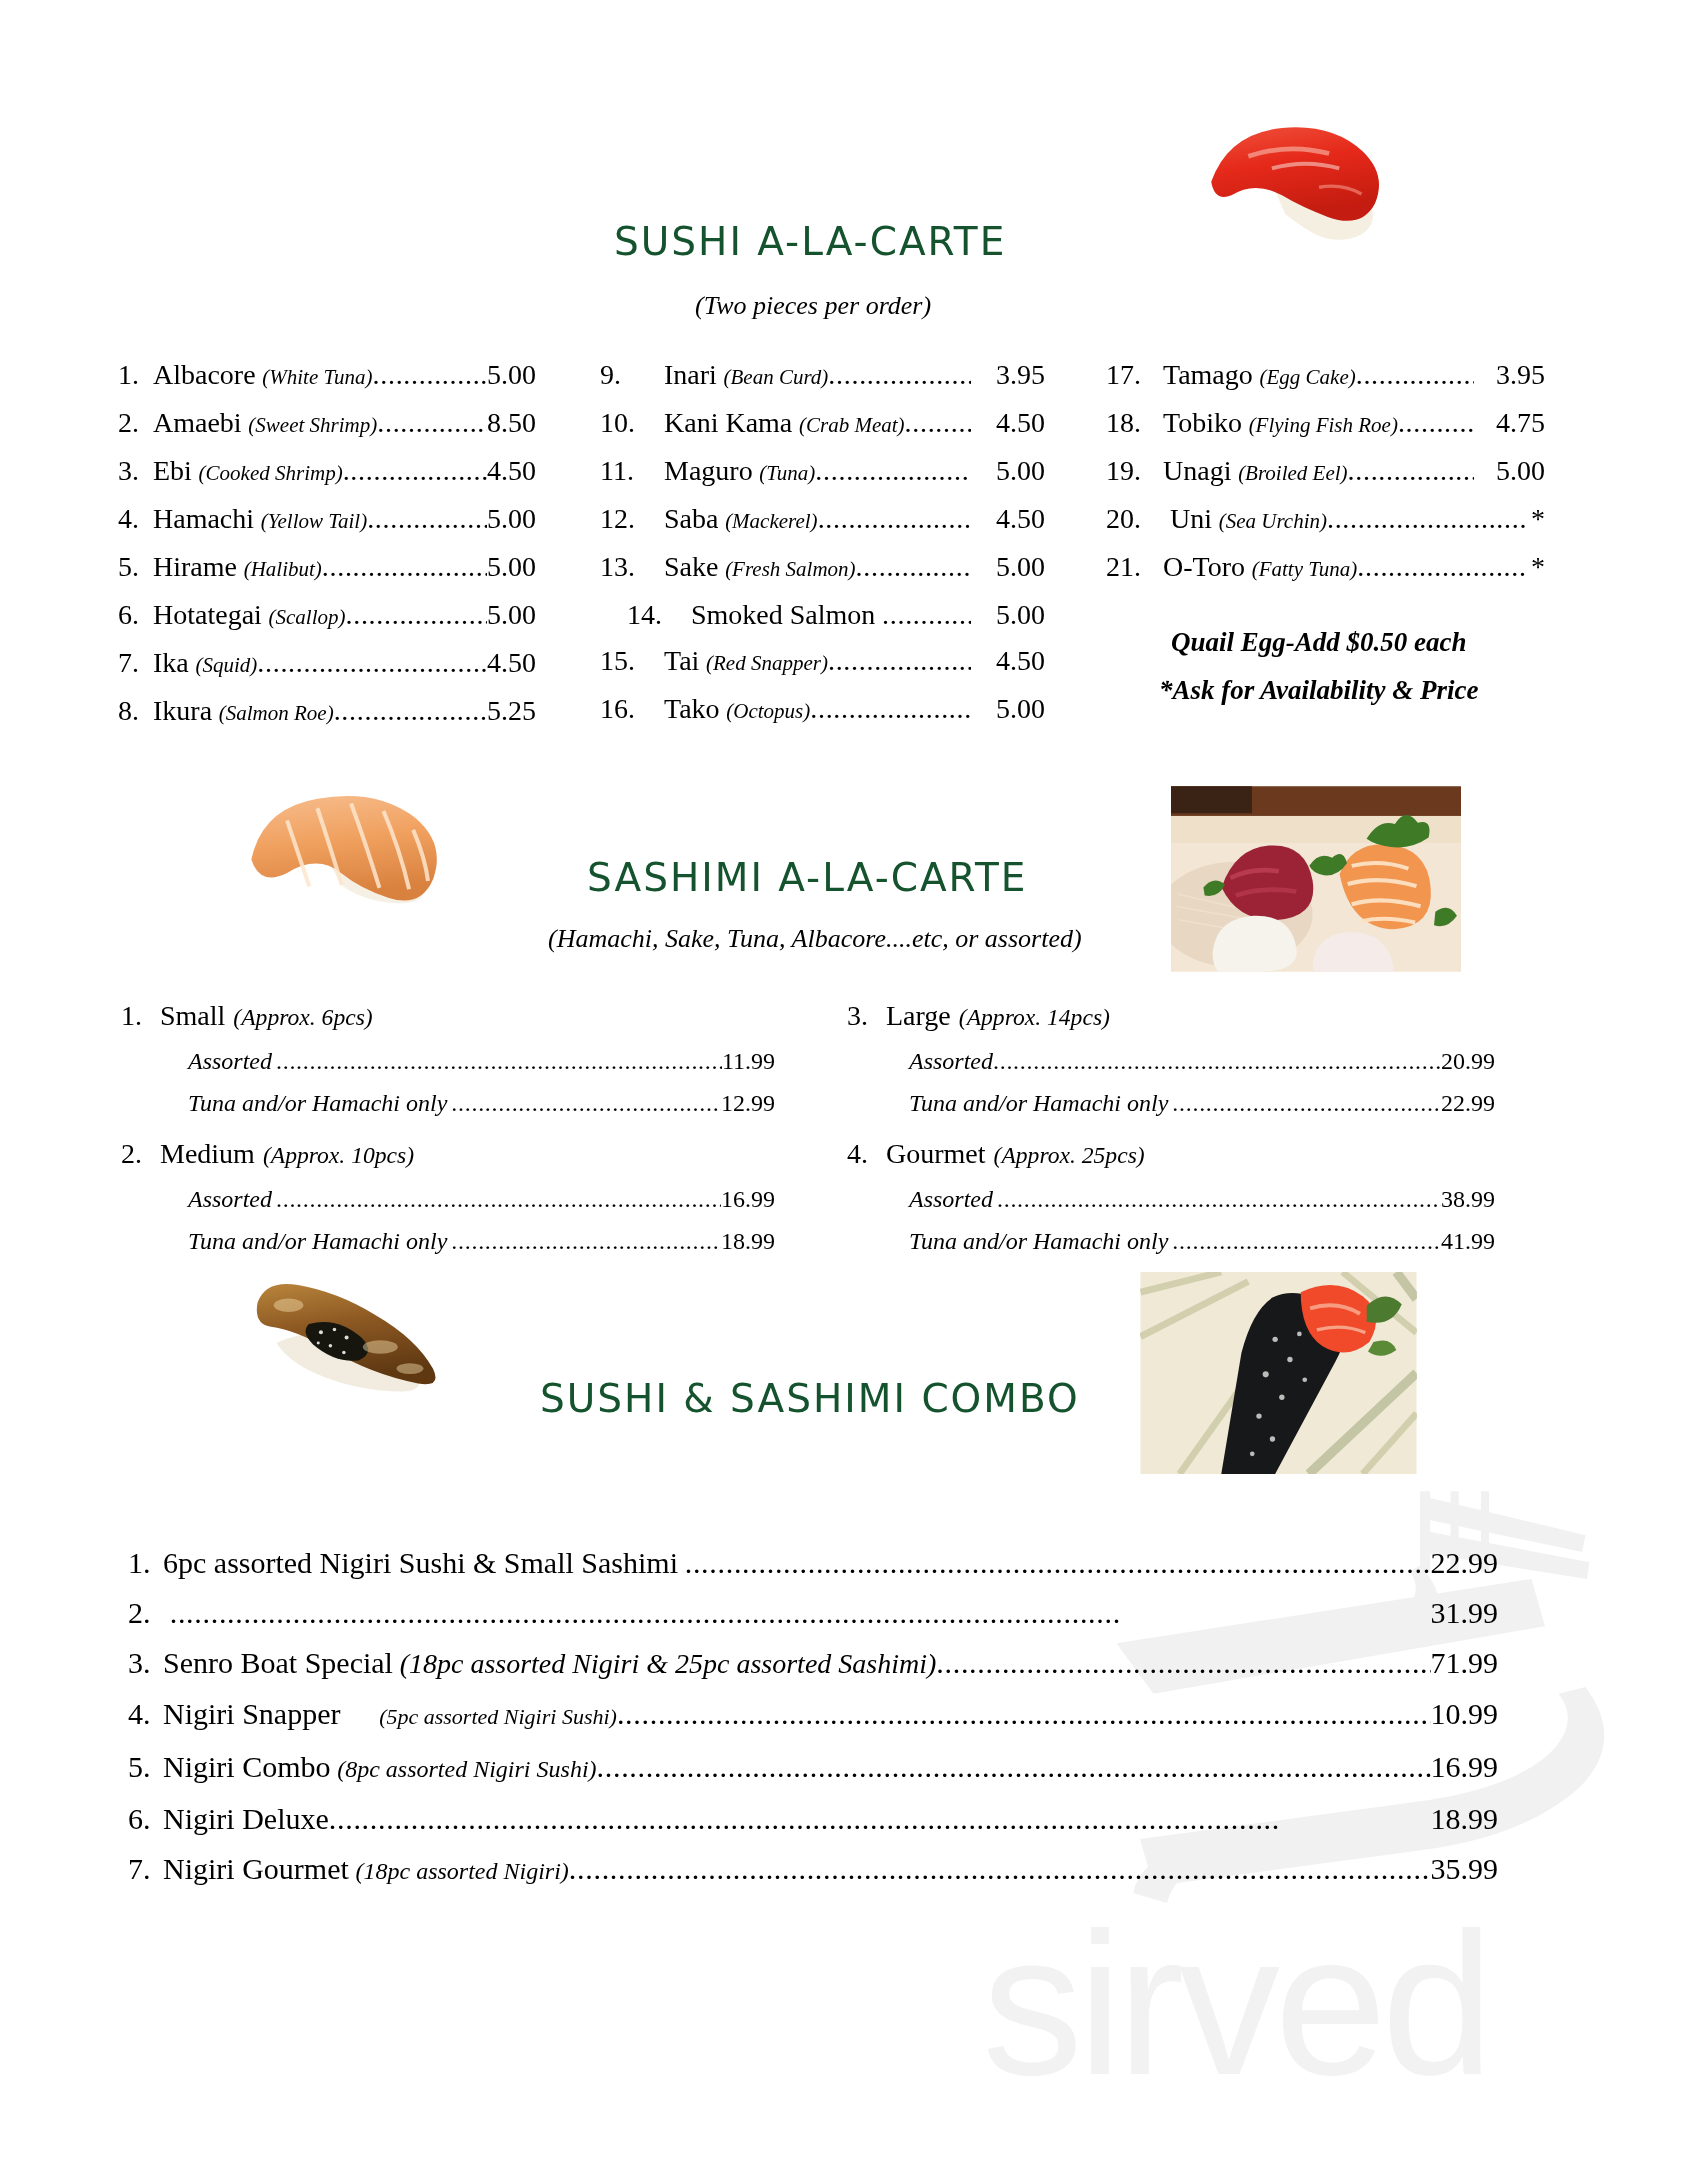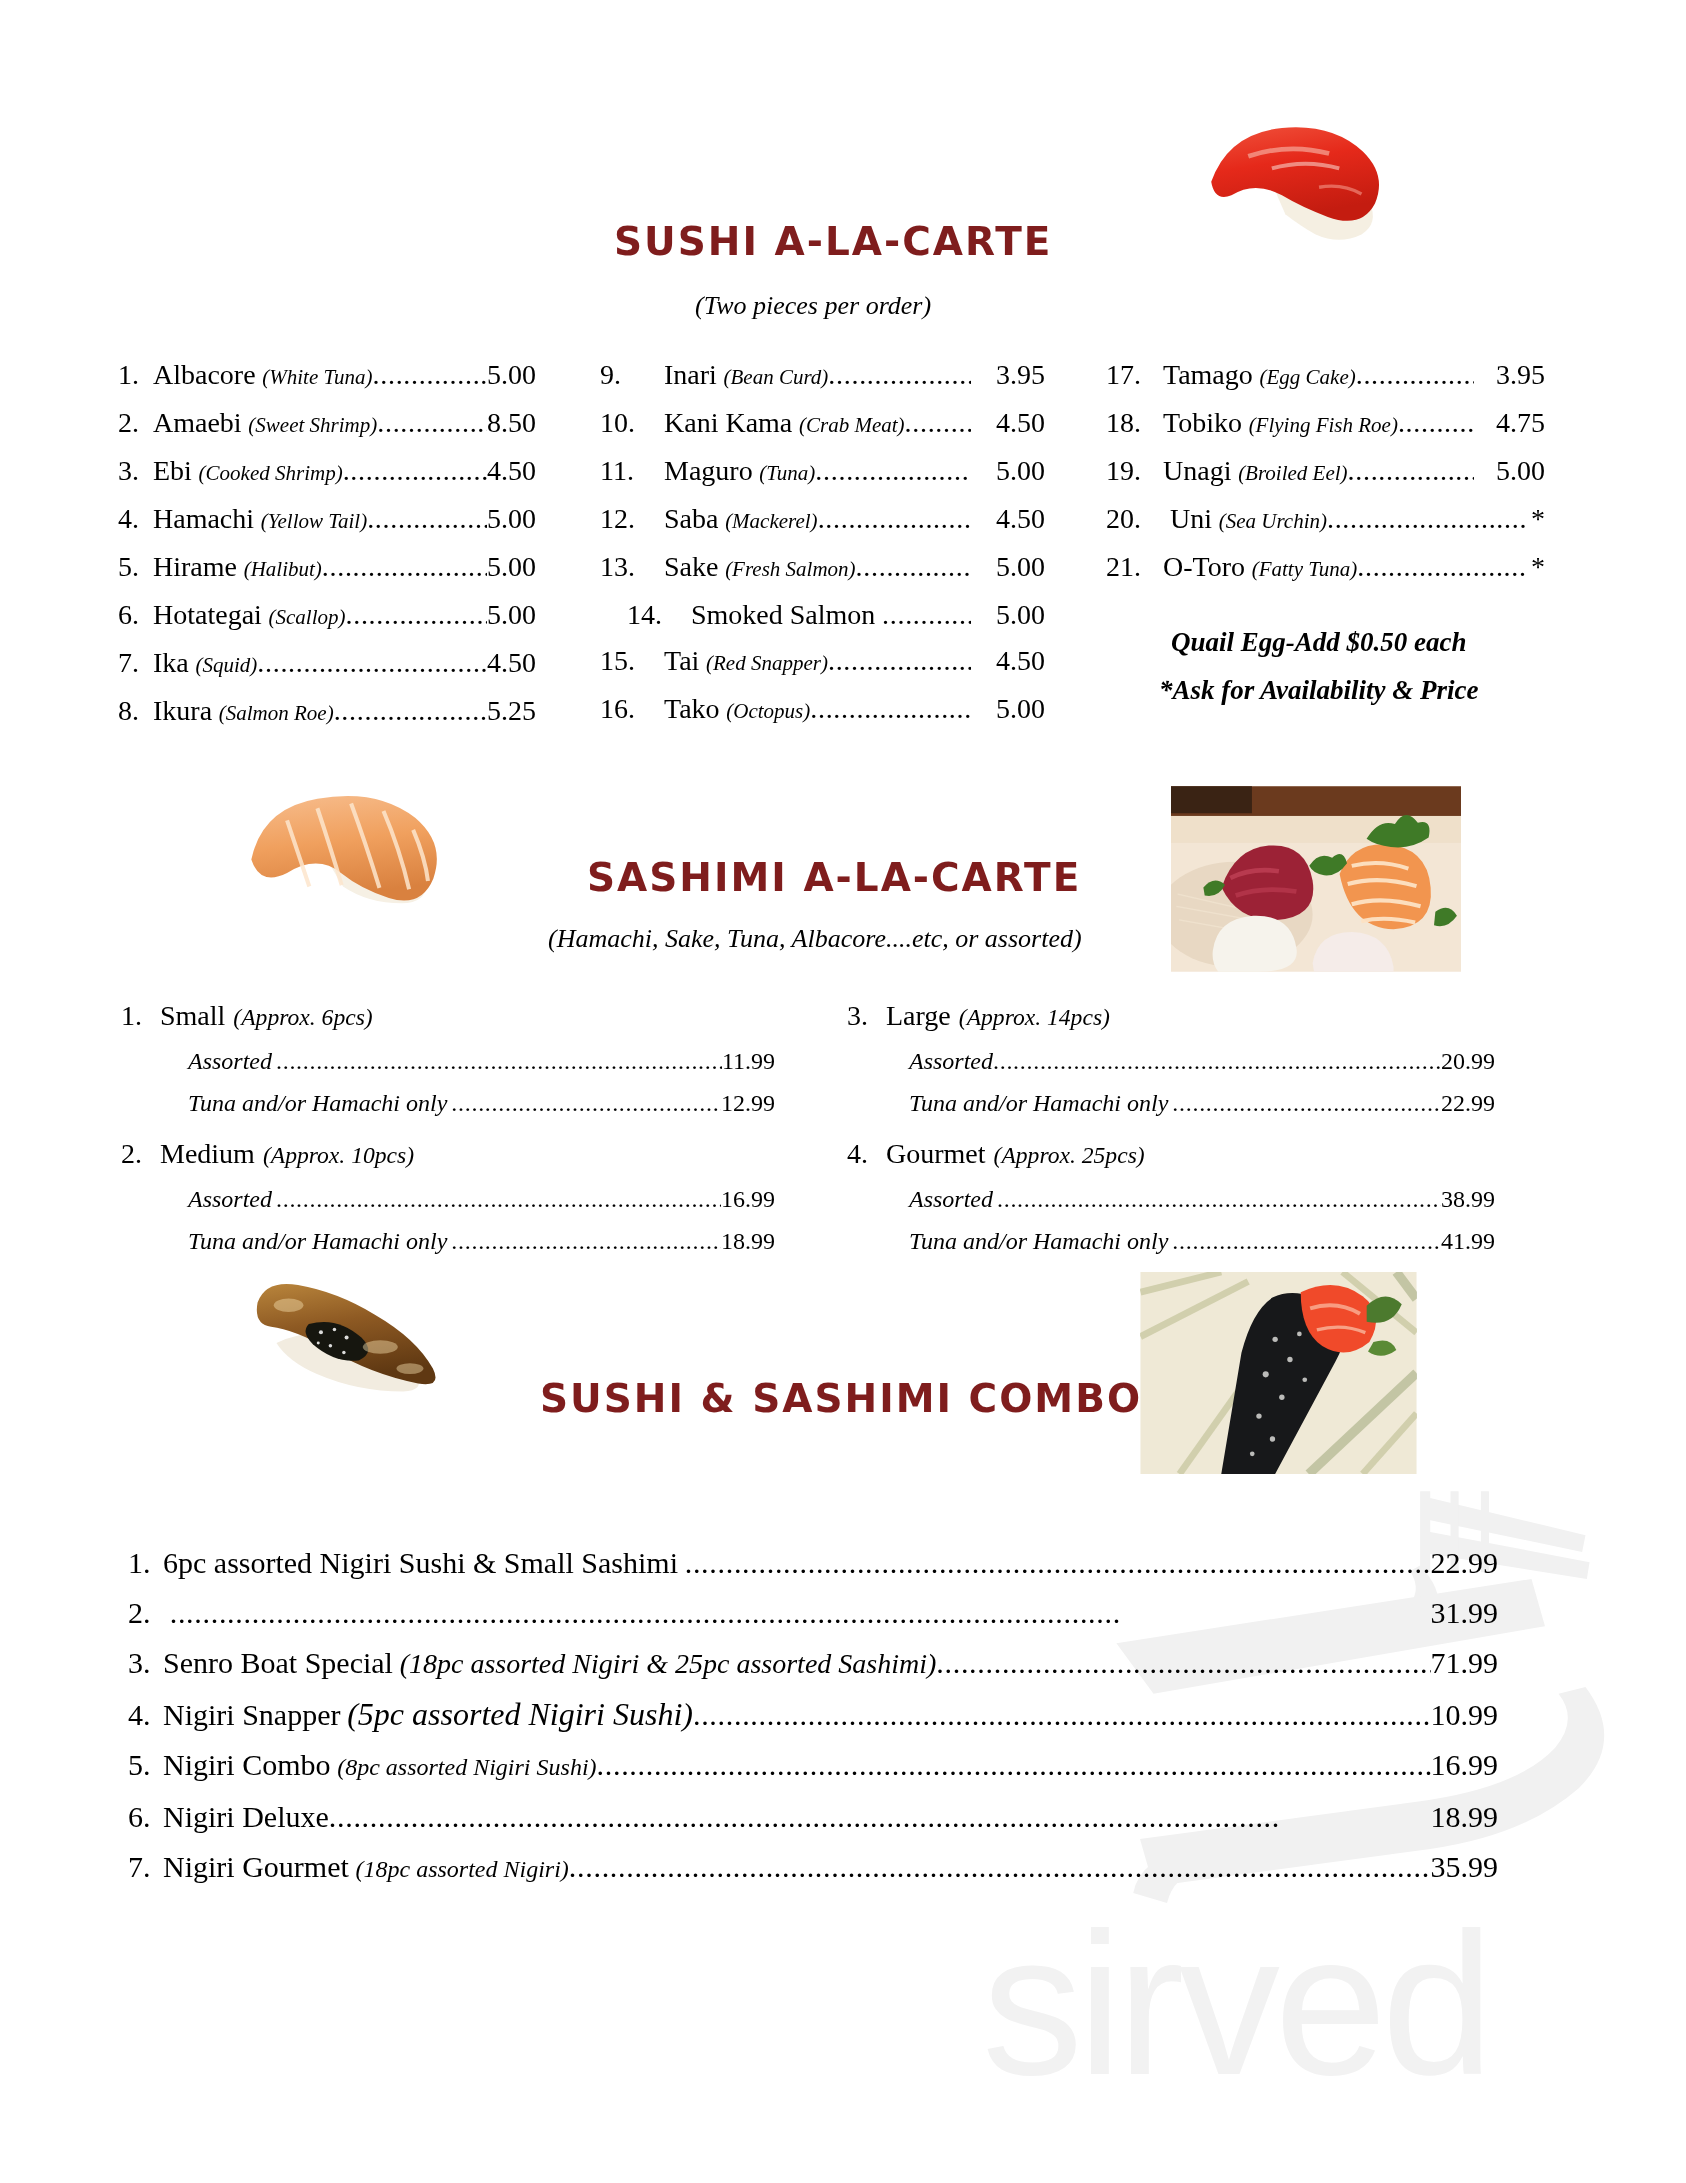--- a/index.html
+++ b/index.html
@@ -39,23 +39,23 @@
     pointer-events: none;
   }
 
   
   .photo { position: absolute; }
 
   
   .section-title {
     position: absolute;
     font-family: "DejaVu Sans", sans-serif;
-    font-weight: 700;
+    font-weight: 400;
     letter-spacing: 2px;
-    color: #7f1d1d;
+    color: #14532d;
     white-space: nowrap;
   }
   .section-sub {
     position: absolute;
     font-family: "Liberation Serif", serif;
     font-style: italic;
     white-space: nowrap;
   }
 
   
@@ -502,21 +502,21 @@
   <div class="row">
     <span class="num" style="width:35px;">3.</span>
     <span class="nm">Senro Boat Special</span>
     <span class="desc" style="font-size:28px; padding-left:6.7px;">(18pc assorted Nigiri &amp; 25pc assorted Sashimi)</span>
     <span class="dots">....................................................................................................................</span>
     <span class="price">71.99</span>
   </div>
   <div class="row">
     <span class="num" style="width:35px;">4.</span>
     <span class="nm">Nigiri Snapper</span>
-    <span class="desc" style="font-size:32px; padding-left:6.7px;">(5pc assorted Nigiri Sushi)</span>
+    <span class="desc" style="font-size:22px; padding-left:6.7px;margin-left:32px;">(5pc assorted Nigiri Sushi)</span>
     <span class="dots">....................................................................................................................</span>
     <span class="price">10.99</span>
   </div>
   <div class="row">
     <span class="num" style="width:35px;">5.</span>
     <span class="nm">Nigiri Combo</span>
     <span class="desc" style="font-size:24px; padding-left:6.7px;">(8pc assorted Nigiri Sushi)</span>
     <span class="dots">....................................................................................................................</span>
     <span class="price">16.99</span>
   </div>

